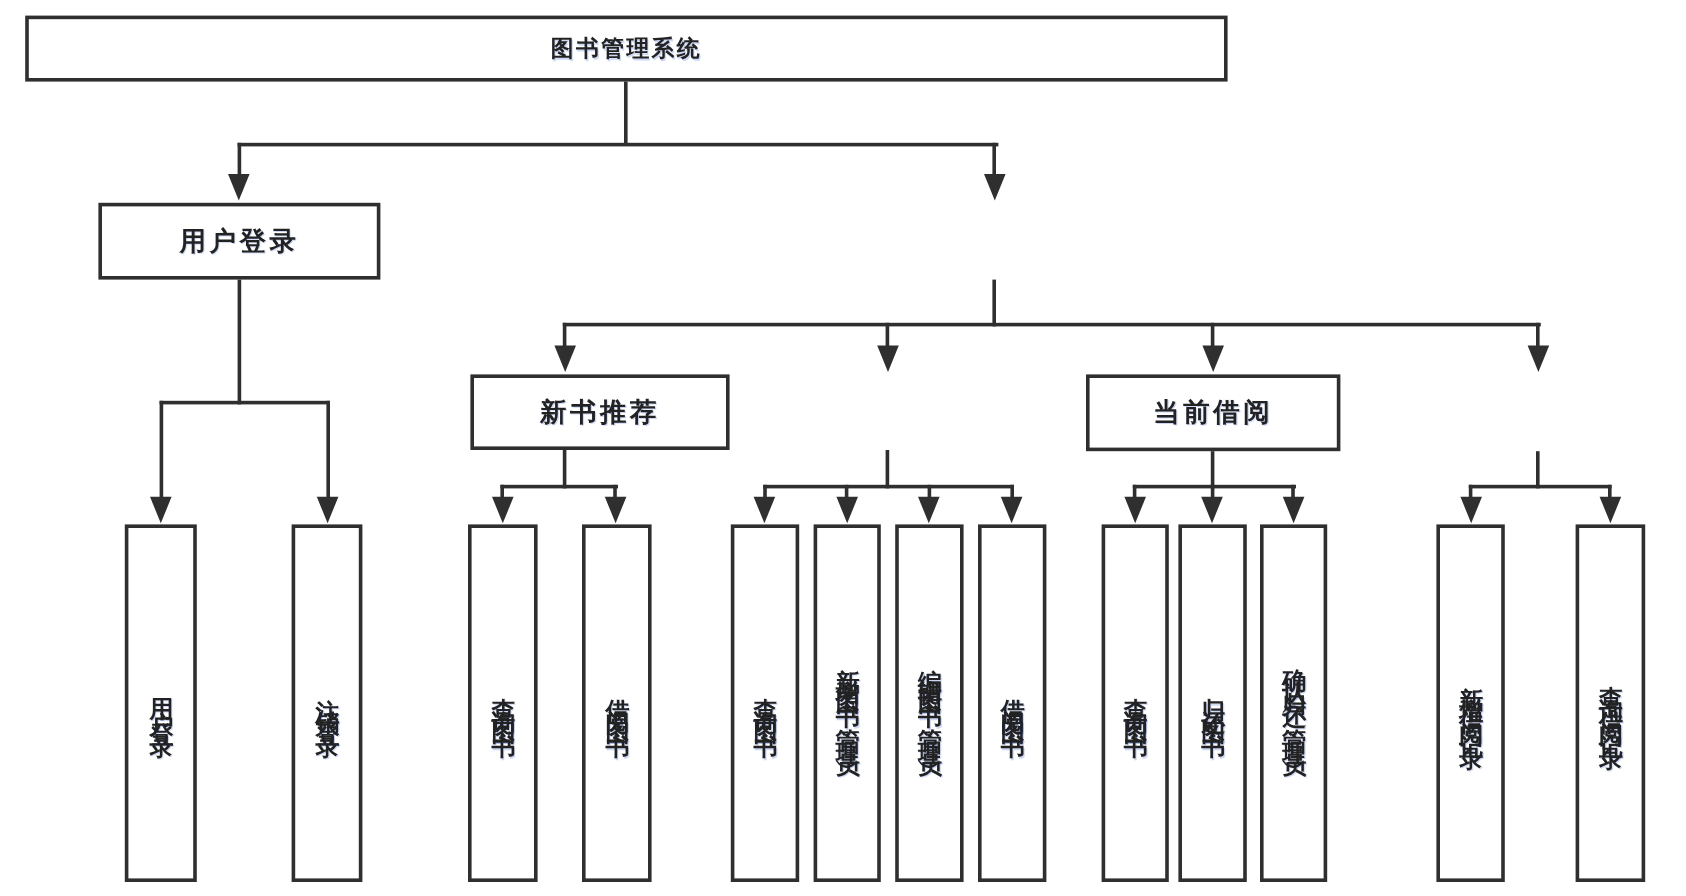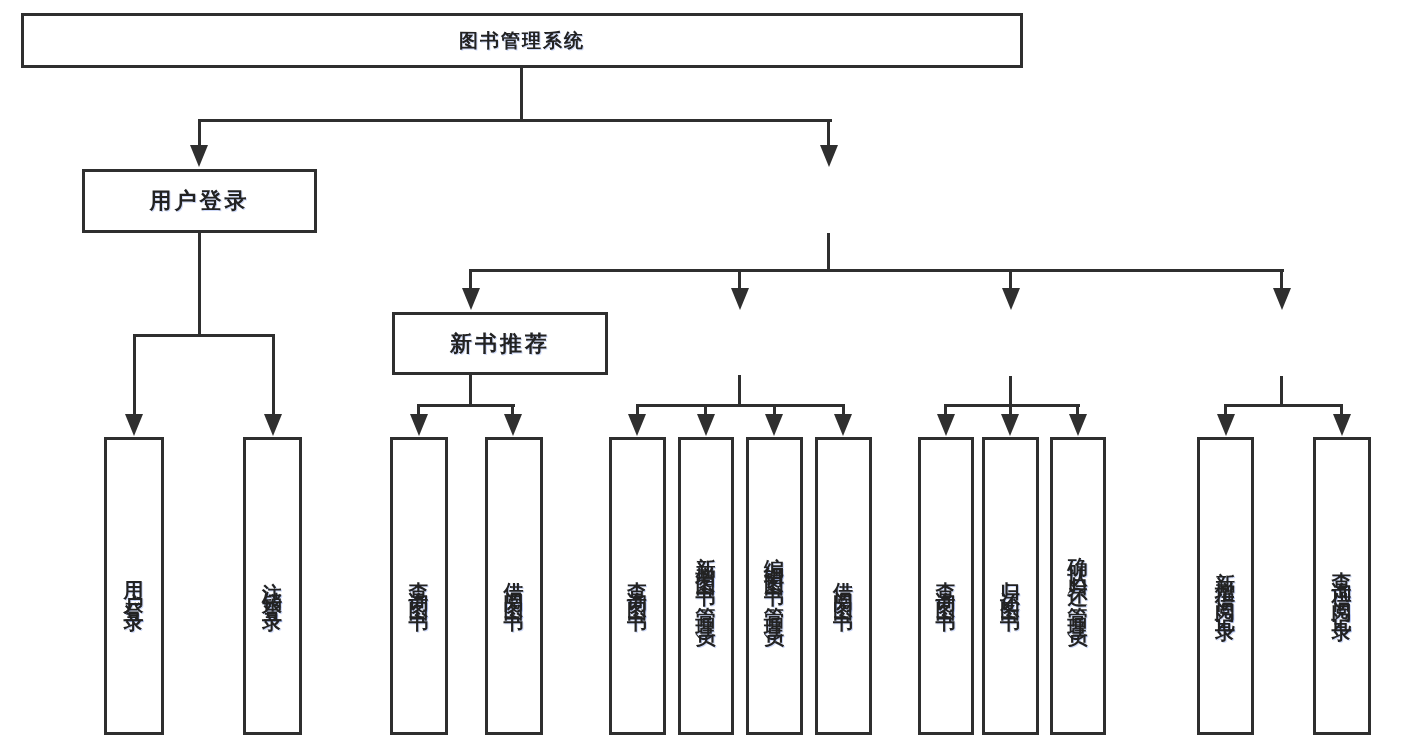--- a/index.html
+++ b/index.html
@@ -69,20 +69,23 @@
   <div class="vline" style="left:738px;top:269px;width:3px;height:24px;"></div>
   <div class="vline" style="left:1009px;top:269px;width:3px;height:24px;"></div>
   <div class="vline" style="left:1280px;top:269px;width:3px;height:24px;"></div>
   <div class="arrow" style="left:462px;top:288px;"></div>
   <div class="arrow" style="left:731px;top:288px;"></div>
   <div class="arrow" style="left:1002px;top:288px;"></div>
   <div class="arrow" style="left:1273px;top:288px;"></div>
 
   <div class="node" style="left:363px;top:312px;width:216px;height:63px;margin-left:29px;">
     <span>新书推荐</span>
+  </div>
+  <div class="node" style="left:905px;top:312px;width:212px;height:64px;">
+    <span>当前借阅</span>
   </div>
 
   <div class="vline" style="left:469px;top:375px;width:3px;height:32px;"></div>
   <div class="hline" style="left:417px;top:404px;width:98px;height:3px;"></div>
   <div class="vline" style="left:417px;top:404px;width:3px;height:15px;"></div>
   <div class="vline" style="left:511px;top:404px;width:3px;height:15px;"></div>
   <div class="arrow" style="left:410px;top:414px;"></div>
   <div class="arrow" style="left:504px;top:414px;"></div>
 
   <div class="vline" style="left:738px;top:375px;width:3px;height:32px;"></div>

